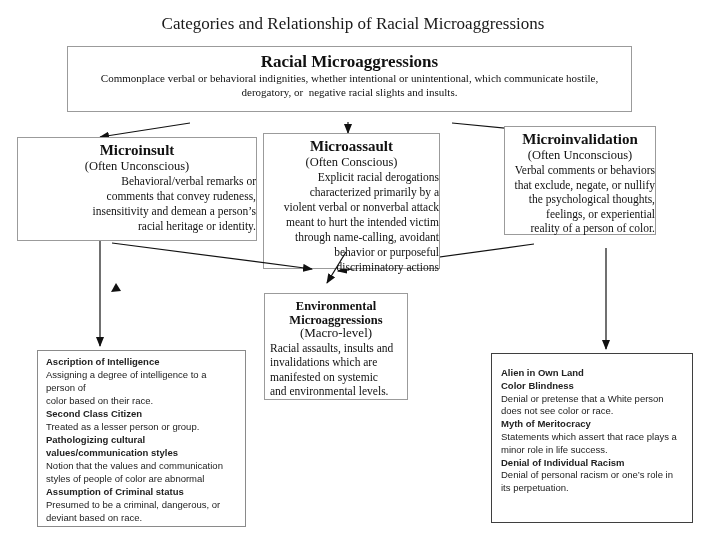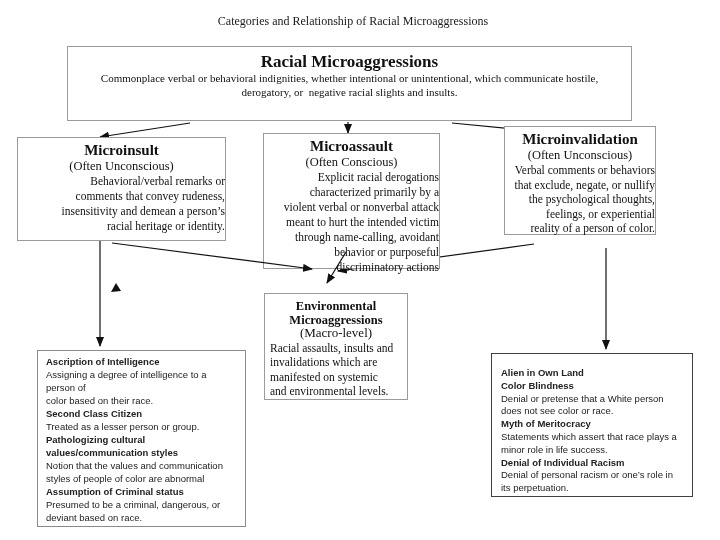--- a/index.html
+++ b/index.html
@@ -2,50 +2,50 @@
 <html><head>
 <meta charset="utf-8">
 <style>
   html,body { margin:0; padding:0; background:#fff; }
   .page {
     position:relative; width:720px; height:540px; background:#ffffff;
     overflow:hidden; font-family:"Liberation Serif", serif; color:#111;
   }
   .slide-title {
     position:absolute; left:0; top:14px; width:706px; text-align:center;
-    font-size:12px; color:#1a1a1a;font-family:Liberation Serif, serif;
+    font-size:17px; color:#1a1a1a;font-family:Liberation Serif, serif;
   }
   svg.connectors { position:absolute; left:0; top:0; pointer-events:none; }
   #svg-under { z-index:0; }
   #svg-over  { z-index:2; }
   .box {
     position:absolute; background:#fff; border:1px solid #9b9b9b;
     box-sizing:border-box; z-index:1;
   }
   
-  #root-box { left:67px; top:46px; width:565px; height:75px; text-align:center; padding-top:4px; }
+  #root-box { left:67px; top:46px; width:565px; height:66px; text-align:center; padding-top:4px; }
   .root-title { font-weight:bold; font-size:17px; line-height:21px; }
   .root-body  { font-size:11px; line-height:13.5px; white-space:pre; }
   
-  #microinsult       { left:17px;  top:137px; width:209px; height:104px; }
+  #microinsult       { left:17px;  top:137px; width:240px; height:104px; }
   #microassault      { left:263px; top:133px; width:177px; height:136px; }
   #microinvalidation { left:504px; top:126px; width:152px; height:109px; }
   .cat-title { font-weight:bold; font-size:15px; line-height:17px; text-align:center; padding-top:4px; }
   .cat-sub   { font-size:12.5px; line-height:15px; text-align:center; }
   .cat-body  { font-size:11.5px; line-height:15px; white-space:pre; padding-left:5px;text-align:right; }
   #microinvalidation .cat-body { line-height:14.5px; }
   
   #environmental { left:264px; top:293px; width:144px; height:107px; }
   .env-title { font-weight:bold; font-size:12.5px; line-height:13.5px; text-align:center; padding-top:6px; white-space:pre; }
   .env-sub   { font-size:13px; line-height:12px; text-align:center; }
   .env-body  { font-size:11.5px; line-height:14.3px; white-space:pre; padding-left:5px; padding-top:2px; }
   
   .ex-box { font-family:"Liberation Sans", sans-serif; font-size:9.5px; color:#222; }
   #insult-examples { left:37px; top:350px; width:209px; height:177px; border-color:#8a8a8a; padding:4px 4px 0 8px; line-height:13px; }
-  #invalidation-examples { left:491px; top:353px; width:202px; height:144px; border-color:#3f3f3f; padding:13px 4px 0 9px; line-height:12.8px; }
+  #invalidation-examples { left:491px; top:353px; width:202px; height:170px; border-color:#3f3f3f; padding:13px 4px 0 9px; line-height:12.8px; }
   .ex-term { font-weight:bold; white-space:pre-line; }
   .ex-def  { white-space:pre-line; }
 </style>
 </head>
 <body>
 
 <div class="page">
 
   <div class="slide-title">Categories and Relationship of Racial Microaggressions</div>
 

